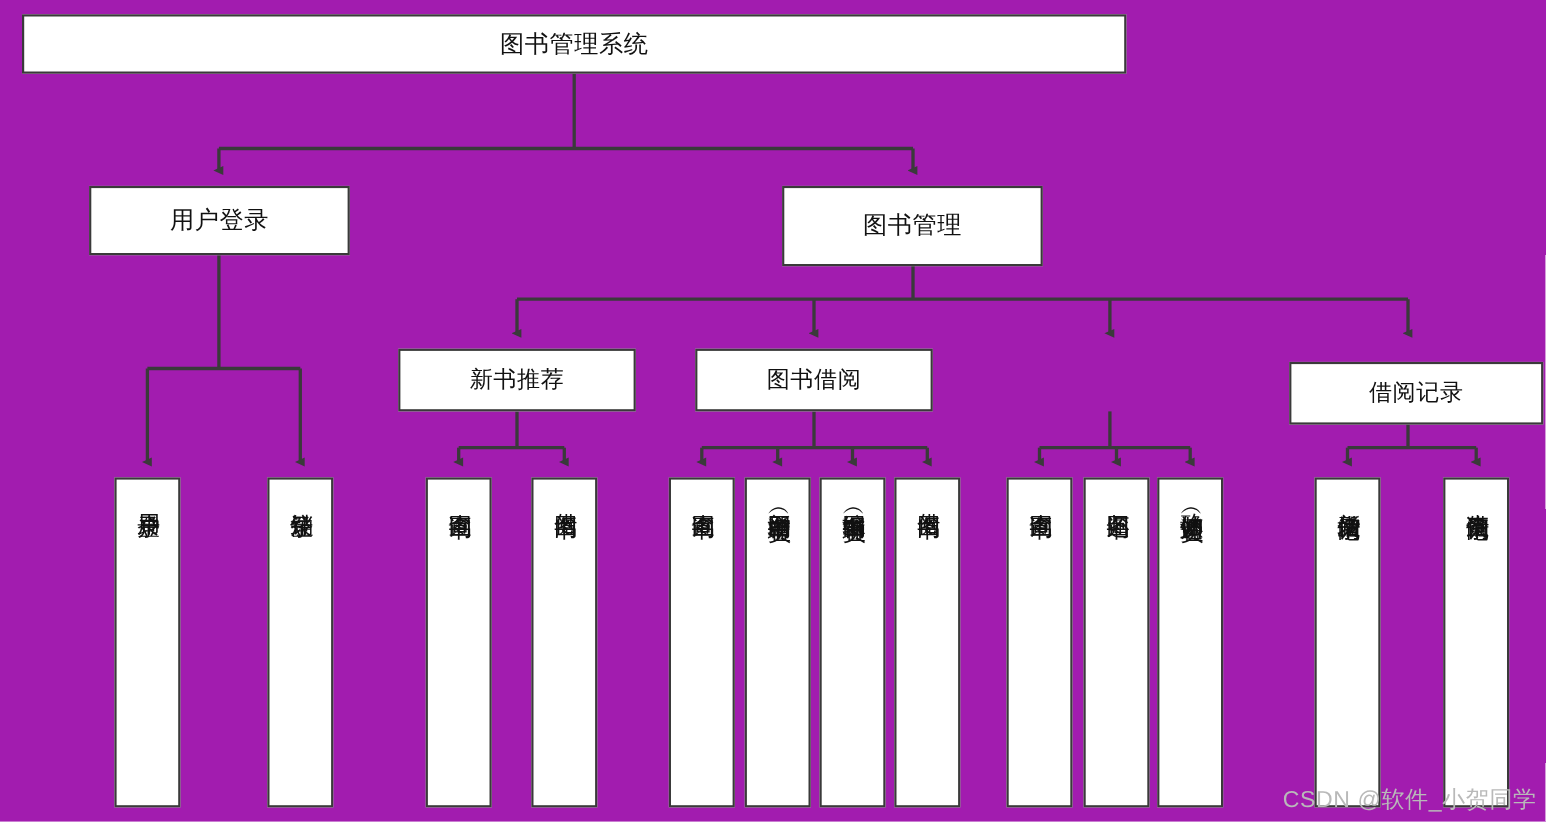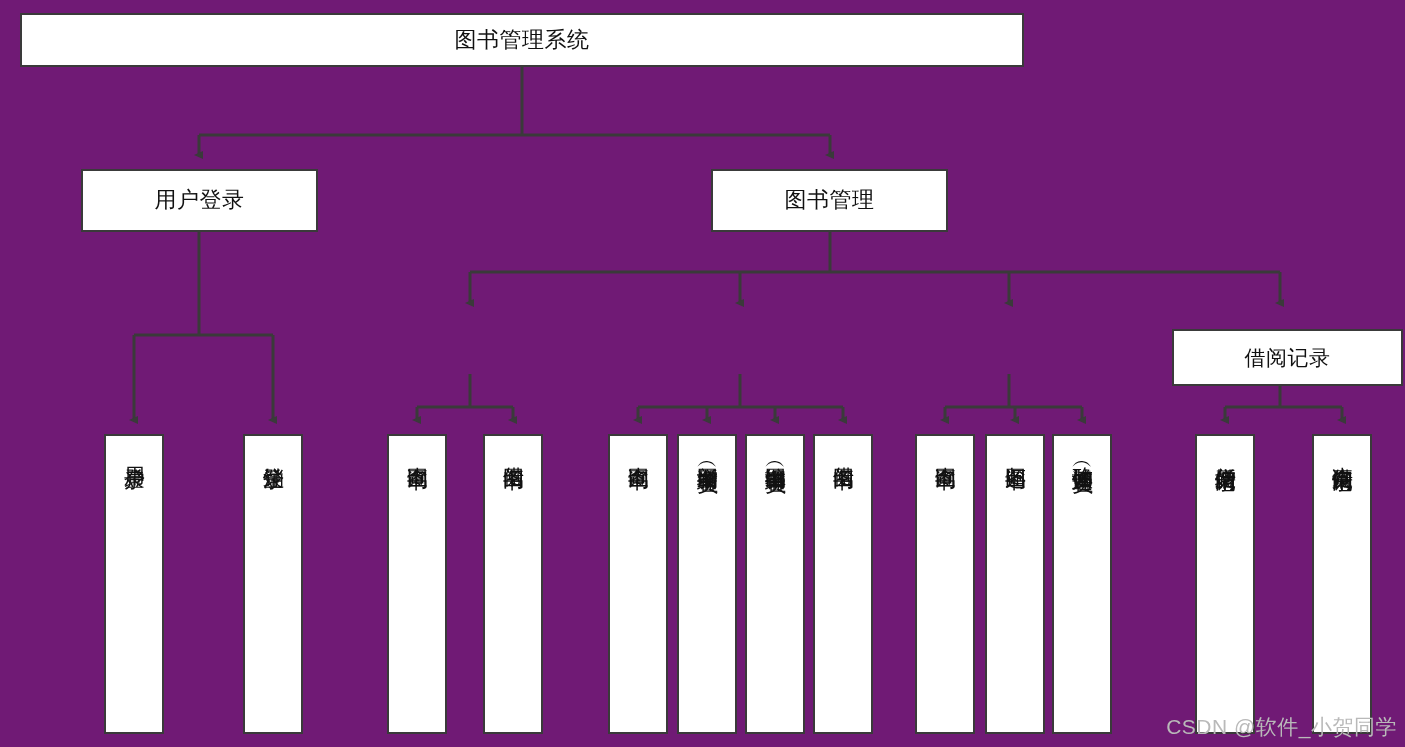--- a/index.html
+++ b/index.html
@@ -8,21 +8,21 @@
     background: #ffffff;
   }
   body {
     font-family: "Liberation Sans", "DejaVu Sans", sans-serif;
     color: #1a1a1a;
   }
   #canvas {
     position: relative;
     width: 1405px;
     height: 747px;
-    background: #701a75;
+    background: #a21caf;
     overflow: hidden;
   }
   #edges {
     position: absolute;
     left: 0;
     top: 0;
     width: 1405px;
     height: 747px;
     pointer-events: none;
   }
@@ -129,25 +129,31 @@
   </svg>
 
   <div class="node root" style="left:20px; top:13px; width:1004px; height:54px;">
     <span class="label">图书管理系统</span>
   </div>
 
   <div class="node level2" style="left:81px; top:169px; width:237px; height:63px;">
     <span class="label">用户登录</span>
   </div>
 
-  <div class="node level2" style="left:711px; top:169px; width:237px; height:63px;">
+  <div class="node level2" style="left:711px; top:169px; width:237px; height:73px;">
     <span class="label">图书管理</span>
   </div>
 
-
+  <div class="node level3" style="left:362px; top:317px; width:216px; height:57px;">
+    <span class="label">新书推荐</span>
+  </div>
+
+  <div class="node level3" style="left:632px; top:317px; width:216px; height:57px;">
+    <span class="label">图书借阅</span>
+  </div>
 
 
   <div class="node level3" style="left:1172px; top:317px; width:231px; height:57px;margin-top:12px;">
     <span class="label">借阅记录</span>
   </div>
 
   <div class="node vertical" style="left:104px; top:434px; width:60px; height:300px;">
     <span class="label">用户登录</span>
   </div>
 

